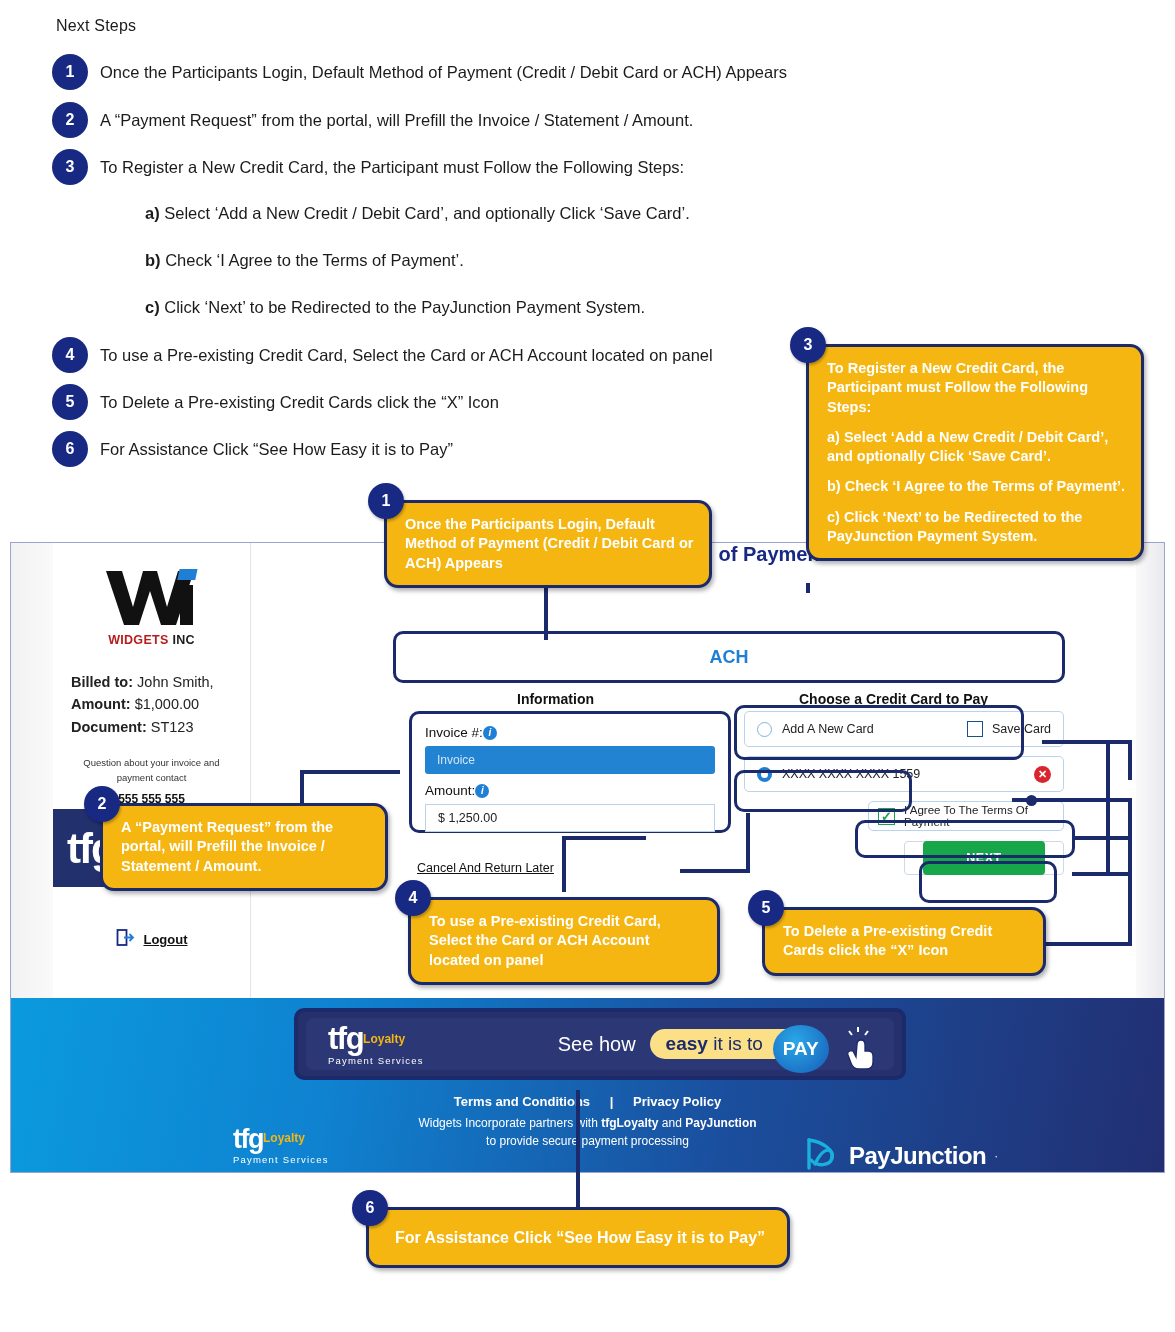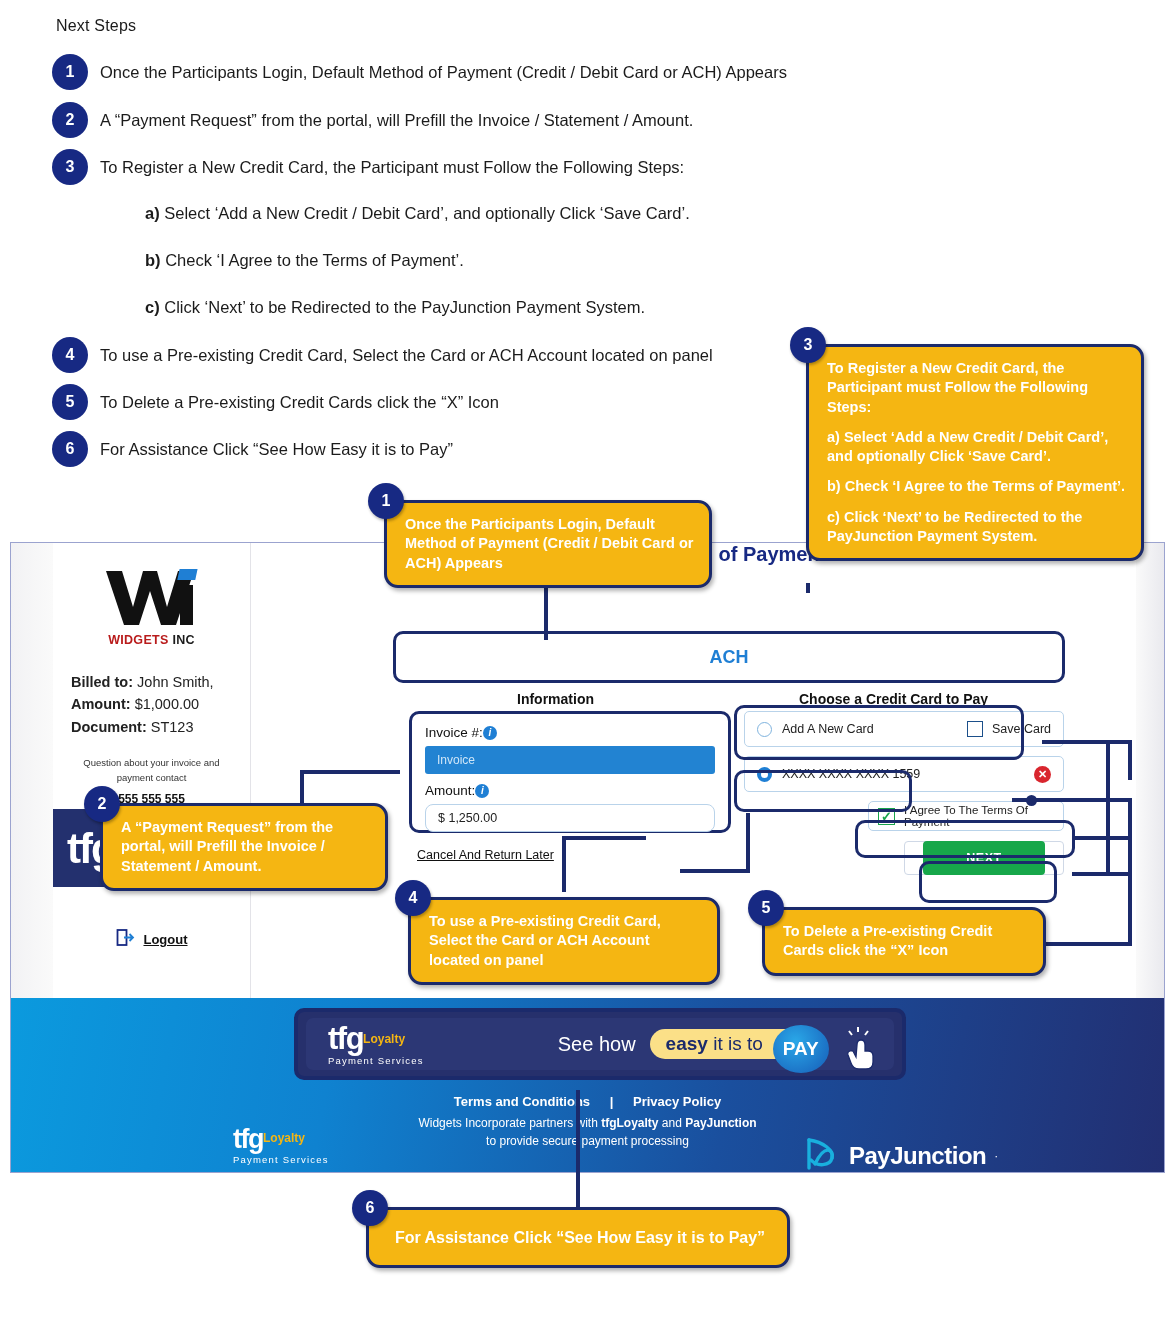--- a/index.html
+++ b/index.html
@@ -143,25 +143,25 @@
     color:#fff; font-size:10px; font-style:italic; font-weight:bold;
     display:inline-flex; align-items:center; justify-content:center;
   }
   .inp-blue {
     margin-top:6px; height:28px; background:#2283d2; border-radius:3px;
     display:flex; align-items:center; padding-left:12px;
     color:#cfe6f8; font-size:12px;
   }
   .inp-white {
     margin-top:6px; height:28px; background:#fff; border:1px solid #b9d3ea;
-    border-radius:8px; display:flex; align-items:center; padding-left:12px;
+    border-radius:0; display:flex; align-items:center; padding-left:12px;
     color:#222; font-size:12.5px;
   }
   .cancel-link {
-    position:absolute; left:166px; top:305px;
+    position:absolute; left:166px; top:318px;
     font-size:12.5px; color:#111; text-decoration:underline; font-weight:normal;
   }
 
   .card-panel { position:absolute; left:493px; top:168px; width:320px; }
   .card-row {
     background:#fff; border:1px solid #b9d3ea; border-radius:5px;
     height:36px; display:flex; align-items:center; padding:0 12px;
     font-size:12.5px; color:#222;
   }
   .radio {

